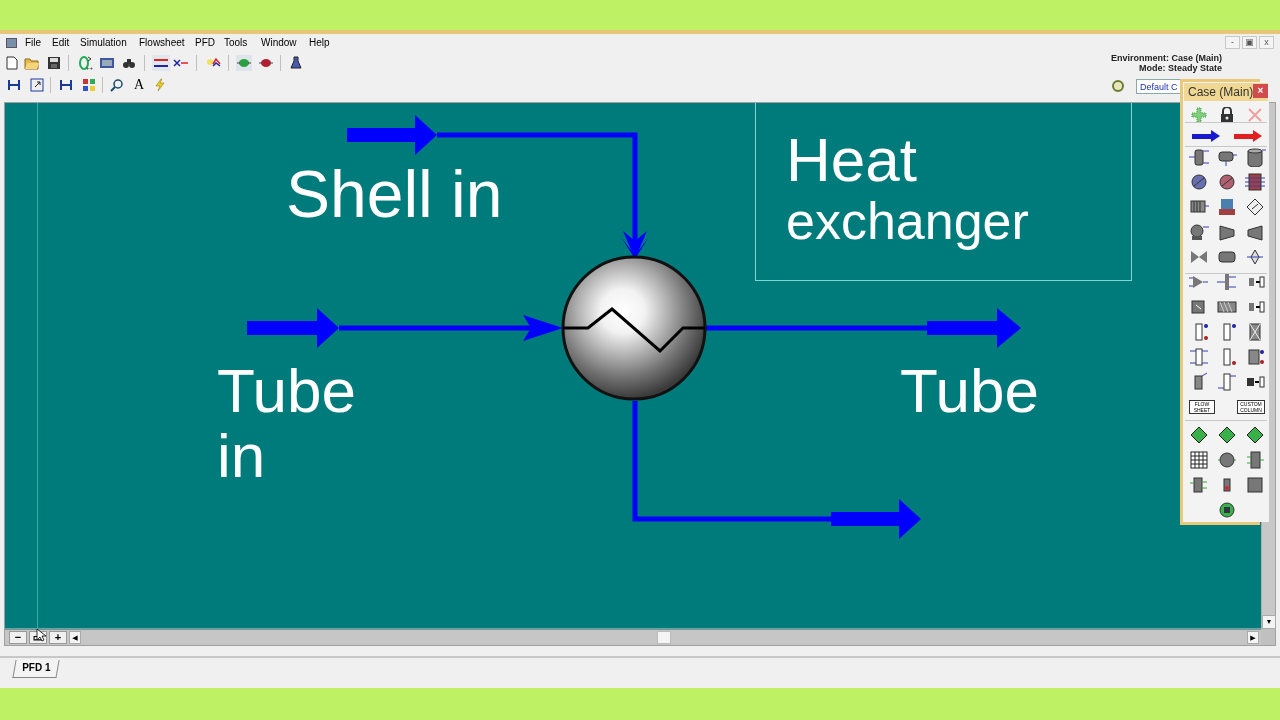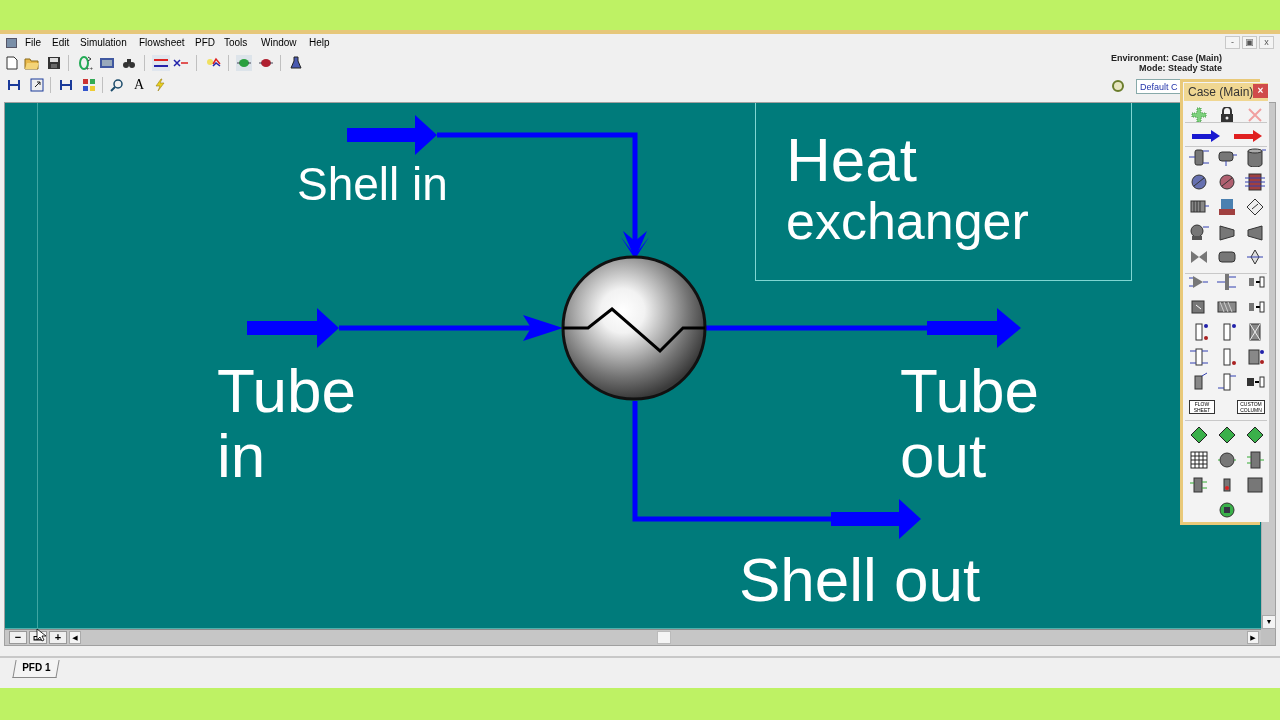--- a/index.html
+++ b/index.html
@@ -243,26 +243,24 @@
               <stop offset="0.75" stop-color="#747474"></stop>
               <stop offset="1" stop-color="#3a3a3a"></stop>
             </radialGradient>
           </defs>
           <g>
             <circle cx="629" cy="225" r="71" fill="url(#hxg)" stroke="#111" stroke-width="3"></circle>
             <polyline points="558,225 583,225 607,206 655,248 678,225 700,225" fill="none" stroke="#000" stroke-width="3"></polyline>
           </g>
         </svg>
 
-        <div class="label" style="left:292px;top:58px;font-size:46px">Shell in</div>
+        <div class="label" style="left:281px;top:58px;font-size:66px">Shell in</div>
         <div class="label" style="left:212px;top:257px;font-size:62px">Tube</div>
         <div class="label" style="left:212px;top:322px;font-size:62px">in</div>
         <div class="label" style="left:895px;top:257px;font-size:62px">Tube</div>
-        <div class="label" style="left:895px;top:322px;font-size:62px">out</div>
-        <div class="label" style="left:734px;top:446px;font-size:62px">Shell out</div>
 
         <div class="heat-box">
           <div class="label" style="left:30px;top:26px;font-size:62px">Heat</div>
           <div class="label" style="left:30px;top:92px;font-size:52px">exchanger</div>
         </div>
       </div>
 
       <div class="vscroll">
         <div class="arrow-dn">▼</div>
       </div>

